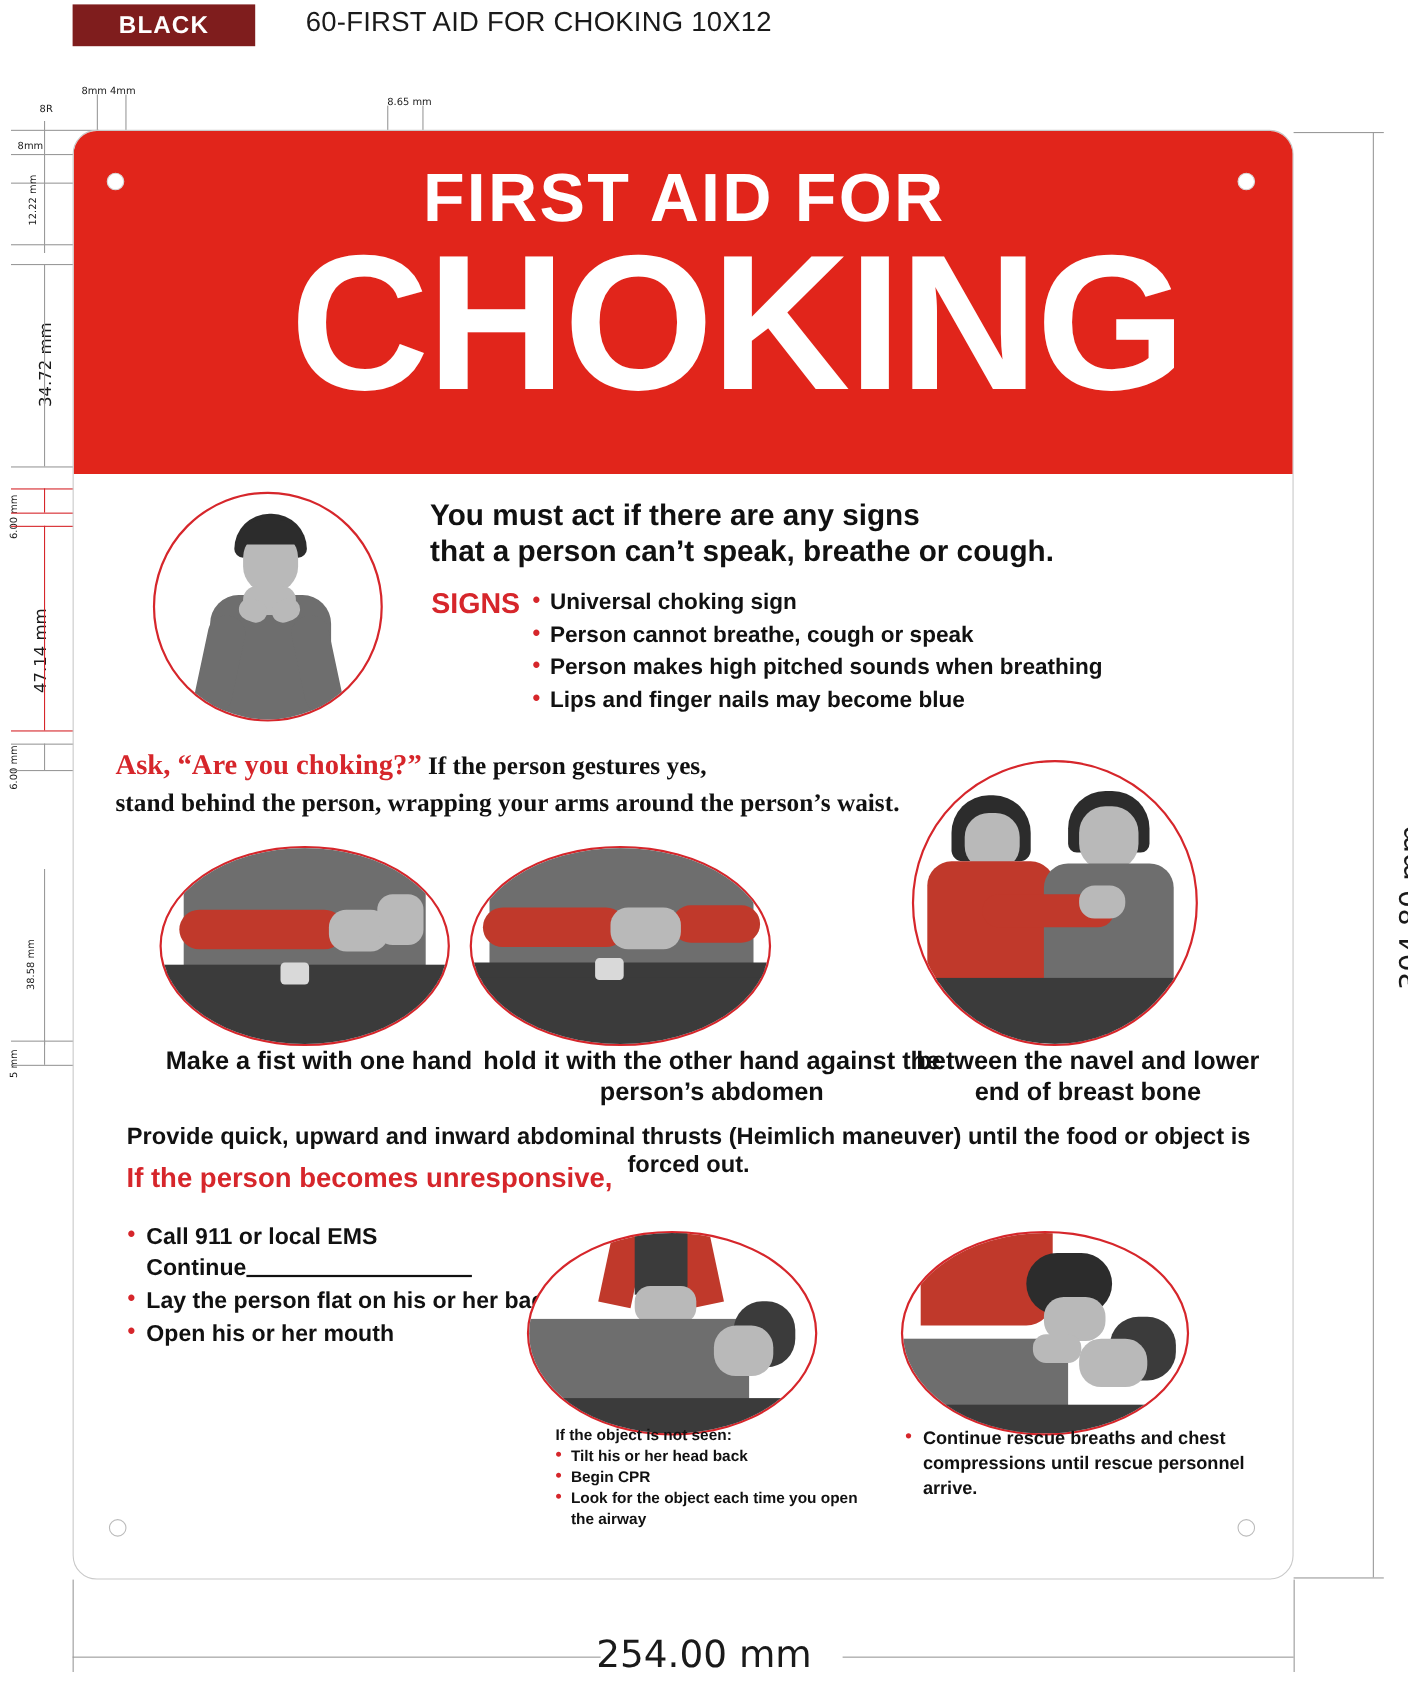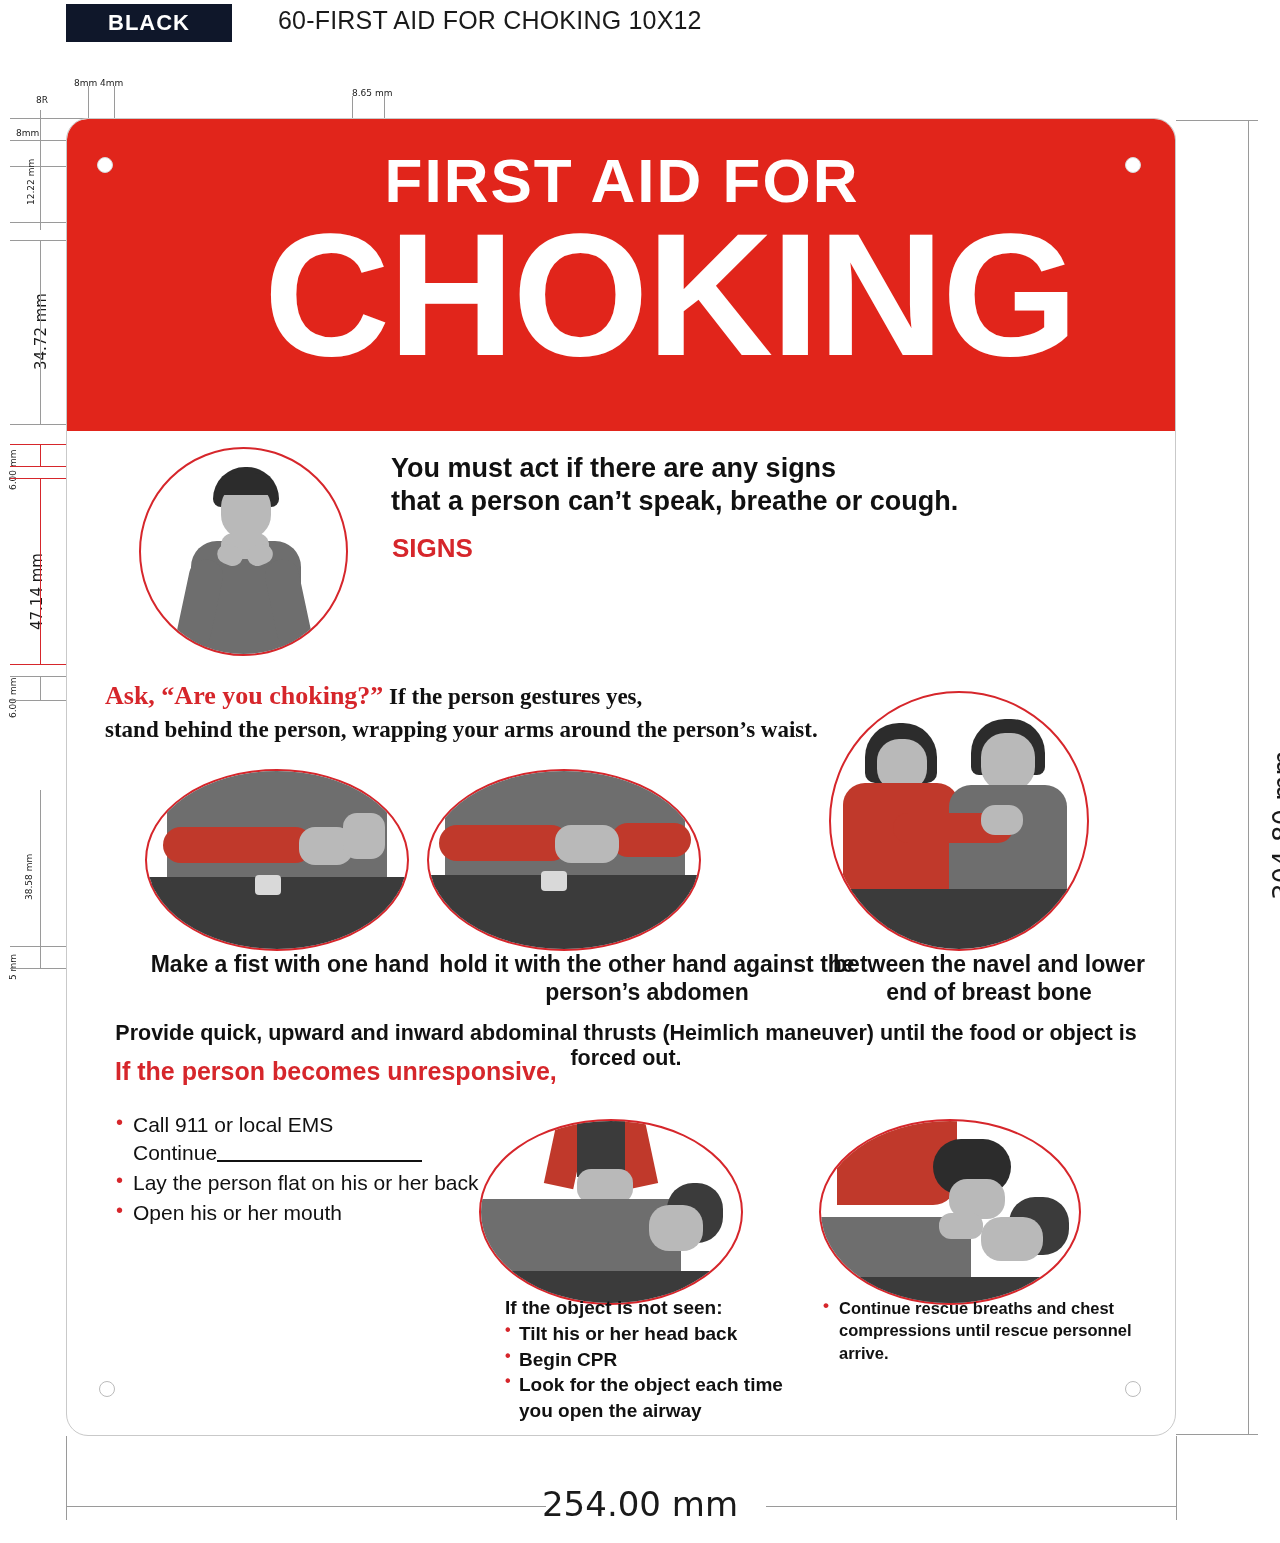--- a/index.html
+++ b/index.html
@@ -18,21 +18,21 @@
     position: absolute;
     left: 0; top: 0;
     width: 1280px; height: 1543px;
   }
 
   
   .hdr-black {
     position: absolute;
     left: 66px; top: 4px;
     width: 166px; height: 38px;
-    background: #0f172a;
+    background: #7f1d1d;
     color: #ffffff;
     font-size: 22px;
     font-weight: bold;
     letter-spacing: 1px;
     display: flex;
     align-items: center;
     justify-content: center;
   }
   .hdr-title {
     position: absolute;
@@ -209,21 +209,21 @@
     font-size: 25px;
     font-weight: bold;
     color: #d6262b;
   }
 
   .steps {
     position: absolute;
     left: 48px; top: 992px;
     width: 400px;
     font-size: 21px;
-    font-weight: normal;
+    font-weight: bold;
     color: #111;
     line-height: 1.34;
   }
   .steps li { list-style: none; position: relative; padding-left: 18px; margin-bottom: 2px;}
   .steps li::before {
     content: "•";
     position: absolute; left: 1px; top: -2px;
     color: #d6262b;
     font-size: 20px;
   }
@@ -232,21 +232,21 @@
     width: 205px;
     border-bottom: 2px solid #111;
     height: 14px;
     vertical-align: -2px;
   }
 
   .cpr-note {
     position: absolute;
     left: 438px; top: 1176px;
     width: 290px;
-    font-size: 19px;
+    font-size: 14px;
     font-weight: bold;
     color: #111;
     line-height: 1.36;
   }
   .cpr-note .hdl { color: #111; }
   .cpr-note li { list-style: none; position: relative; padding-left: 14px; }
   .cpr-note li::before {
     content: "•";
     position: absolute; left: 0; top: -2px;
     color: #d6262b;
@@ -399,20 +399,26 @@
         <div class="sh" style="left:130px; top:110px; width:34px; height:90px; border-radius:16px; transform:rotate(-12deg);"></div>
       </div>
     </div>
 
     <div class="lead">
       <span>You must act if there are any signs</span><br>
       <span>that a person can’t speak, breathe or cough.</span>
     </div>
 
     <div class="signs-label">SIGNS</div>
+    <ul class="signs-list">
+      <li>Universal choking sign</li>
+      <li>Person cannot breathe, cough or speak</li>
+      <li>Person makes high pitched sounds when breathing</li>
+      <li>Lips and finger nails may become blue</li>
+    </ul>
 
     <div class="ask-line">
       <span class="ask-red">Ask, “Are you choking?”</span><span> If the person gestures yes,</span>
       <span class="second">stand behind the person, wrapping your arms around the person’s waist.</span>
     </div>
 
     <div class="photo ph-fist">
       <div class="ph-inner">
         <div class="sh" style="left:20px; top:0px; width:220px; height:118px;"></div>
         <div class="dk" style="left:0px; top:112px; width:260px; height:70px;"></div>

